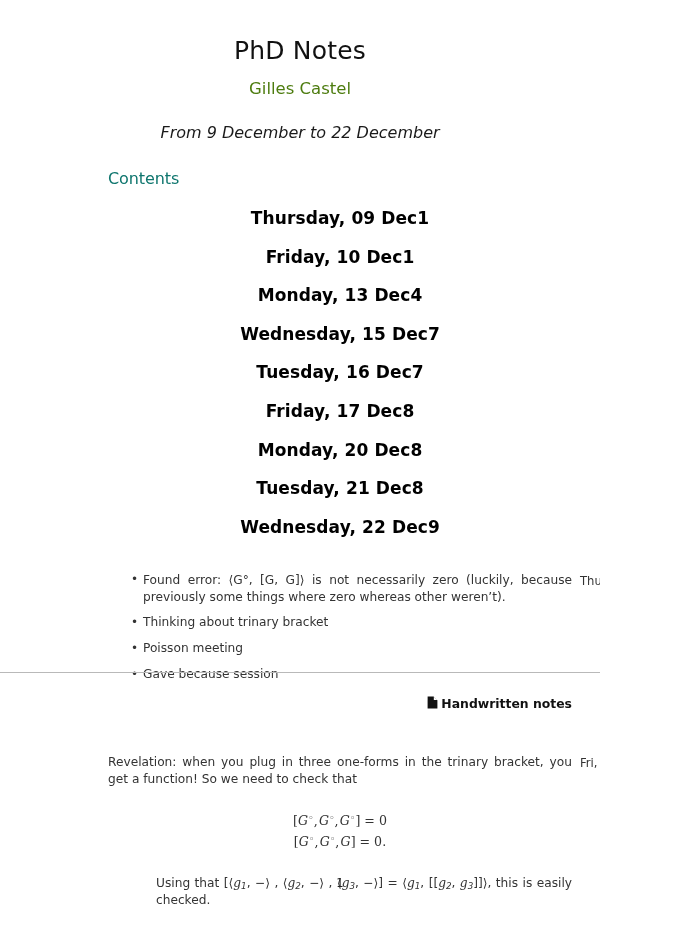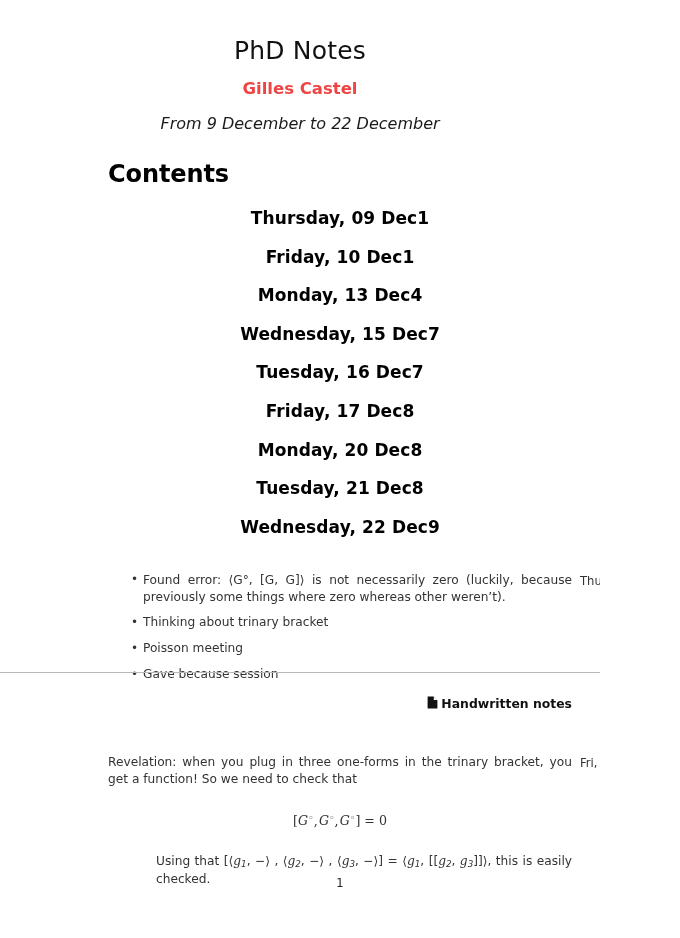--- a/index.html
+++ b/index.html
@@ -29,41 +29,41 @@
   }
   .doc-title {
     font-size: 25px;
     font-weight: 400;
     letter-spacing: 0.2px;
     margin: 0 0 14px 0;
     color: #111;
   }
   .doc-author {
     font-size: 16.5px;
-    font-weight: 700;
-    margin: 0 0 16px 0;
-    color: #ef4444;
+    font-weight: 400;
+    margin: 0 0 25px 0;
+    color: #4d7c0f;
   }
   .doc-daterange {
     font-size: 16px;
     font-style: italic;
     margin: 0;
     color: #1a1a1a;
   }
 
   
   .contents-wrap {
     margin: 27px 108px 0 108px;
     width: 464px;
   }
   .contents-heading {
-    font-size: 24px;
-    font-weight: bold;
+    font-size: 16px;
+    font-weight: normal;
     margin: 0 0 20px 0;
-    color: #000000;
+    color: #0f766e;
     letter-spacing: -0.1px;
   }
   .toc-row {
     display: flex;
     justify-content: center;
     align-items: baseline;
     font-size: 17px;
     font-weight: bold;
     margin-bottom: 18.6px;
     color: #000;
@@ -249,20 +249,23 @@
 
   <div class="day-section" style="margin-top:42px;">
     <div class="margin-date" style="top:2px;">Fri, Dec 10</div>
 
     <p class="para">Revelation: when you plug in three one-forms in the trinary bracket, you get a function! So we need to check that</p>
 
     <div style="margin-top:21px;">
       <div class="equation">
         [<span class="mathit">G</span><sup class="deg">◦</sup>, <span class="mathit">G</span><sup class="deg">◦</sup>, <span class="mathit">G</span><sup class="deg">◦</sup>] = 0
       </div>
+      <div class="equation">
+        [<span class="mathit">G</span><sup class="deg">◦</sup>, <span class="mathit">G</span><sup class="deg">◦</sup>, <span class="mathit">G</span>] = 0.
+      </div>
     </div>
 
     <p class="para" style="margin-top:22px;margin-left:48px;">
       Using that [⟨<span class="mathit">g</span><sub class="msub">1</sub>, −⟩ , ⟨<span class="mathit">g</span><sub class="msub">2</sub>, −⟩ , ⟨<span class="mathit">g</span><sub class="msub">3</sub>, −⟩] = ⟨<span class="mathit">g</span><sub class="msub">1</sub>, [[<span class="mathit">g</span><sub class="msub">2</sub>, <span class="mathit">g</span><sub class="msub">3</sub>]]⟩, this is easily checked.
     </p>
   </div>
 
   <div class="page-number">1</div>
 
 </div>

